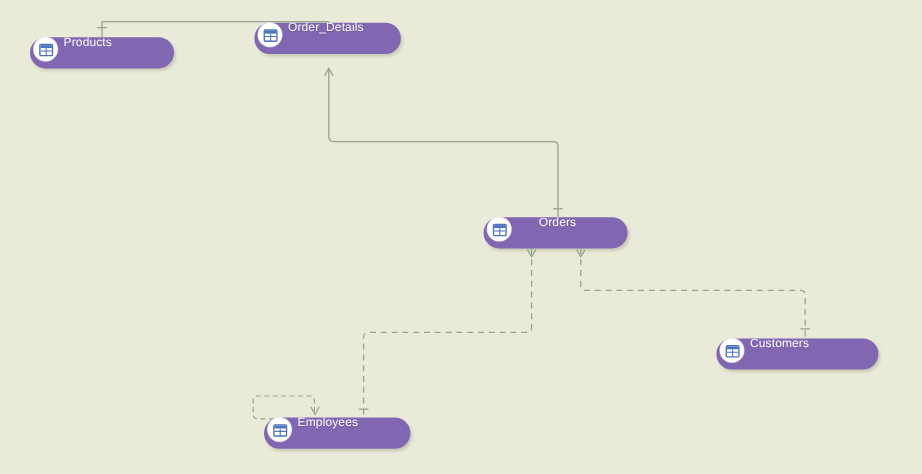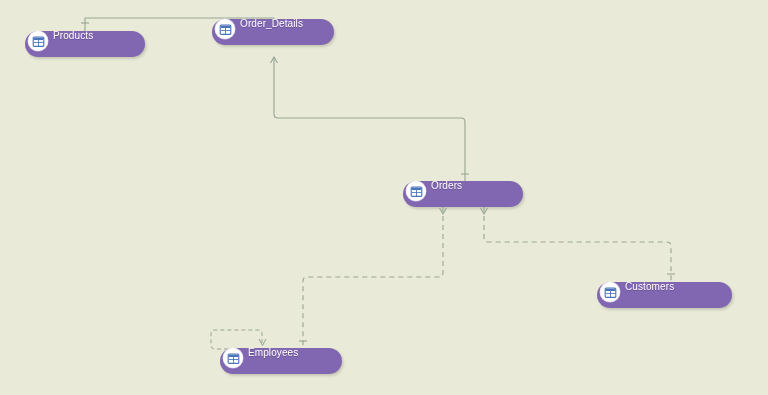--- a/index.html
+++ b/index.html
@@ -128,21 +128,21 @@
       <svg width="13" height="13" viewBox="0 0 16 16" aria-hidden="true">
         <rect x="1.5" y="2.5" width="13" height="11.5" rx="1.2" fill="#ffffff" stroke="#4b74bd" stroke-width="1.4"></rect>
         <rect x="2.2" y="3.2" width="11.6" height="3" fill="#4b74bd"></rect>
         <line x1="2.2" y1="9.2" x2="13.8" y2="9.2" stroke="#4b74bd" stroke-width="1.1"></line>
         <line x1="8" y1="6.2" x2="8" y2="14" stroke="#4b74bd" stroke-width="1.1"></line>
       </svg>
     </span>
     <span class="node-label">Order_Details</span>
   </div>
 
-  <div class="node" style="left:403px; top:181px; width:120px;">
+  <div class="node" style="left:403px; top:181px; width:120px;gap:18px;">
     <span class="node-icon">
       <svg width="13" height="13" viewBox="0 0 16 16" aria-hidden="true">
         <rect x="1.5" y="2.5" width="13" height="11.5" rx="1.2" fill="#ffffff" stroke="#4b74bd" stroke-width="1.4"></rect>
         <rect x="2.2" y="3.2" width="11.6" height="3" fill="#4b74bd"></rect>
         <line x1="2.2" y1="9.2" x2="13.8" y2="9.2" stroke="#4b74bd" stroke-width="1.1"></line>
         <line x1="8" y1="6.2" x2="8" y2="14" stroke="#4b74bd" stroke-width="1.1"></line>
       </svg>
     </span>
     <span class="node-label">Orders</span>
   </div>

